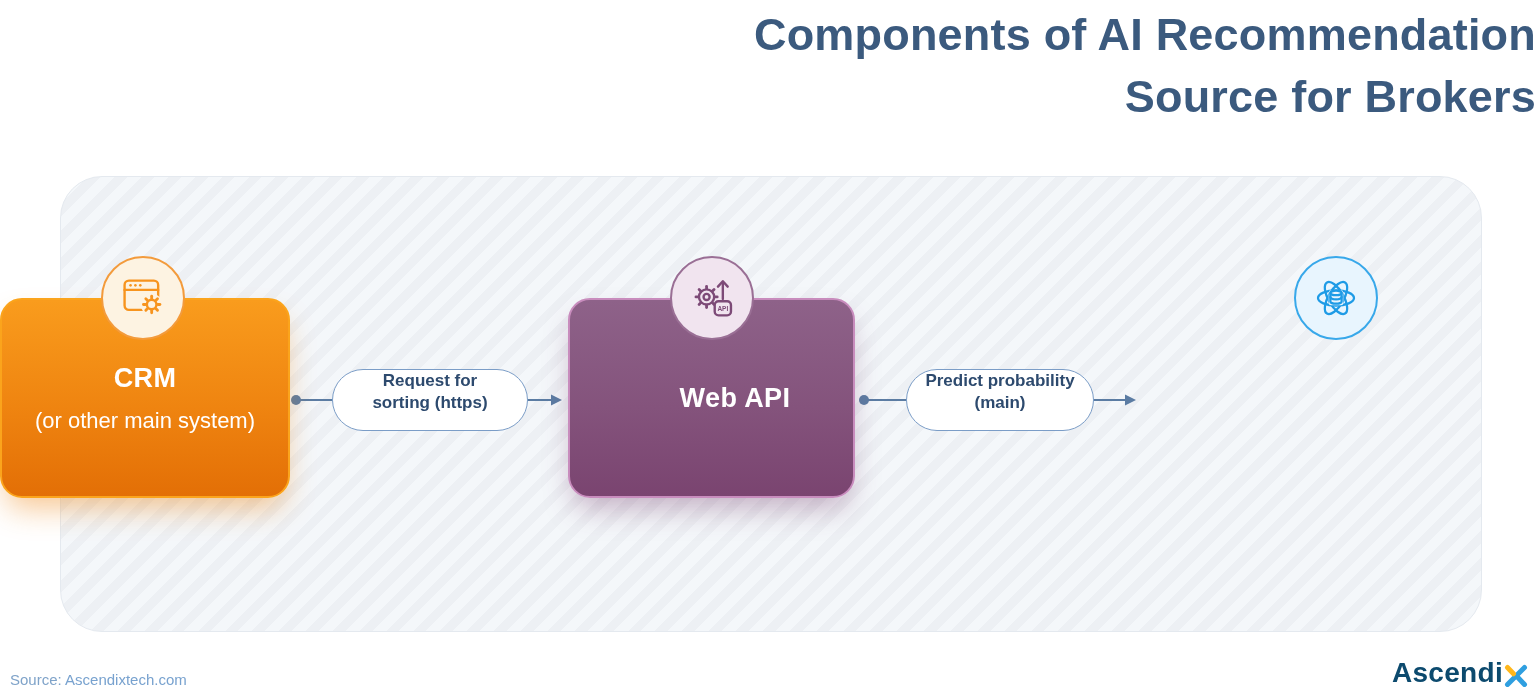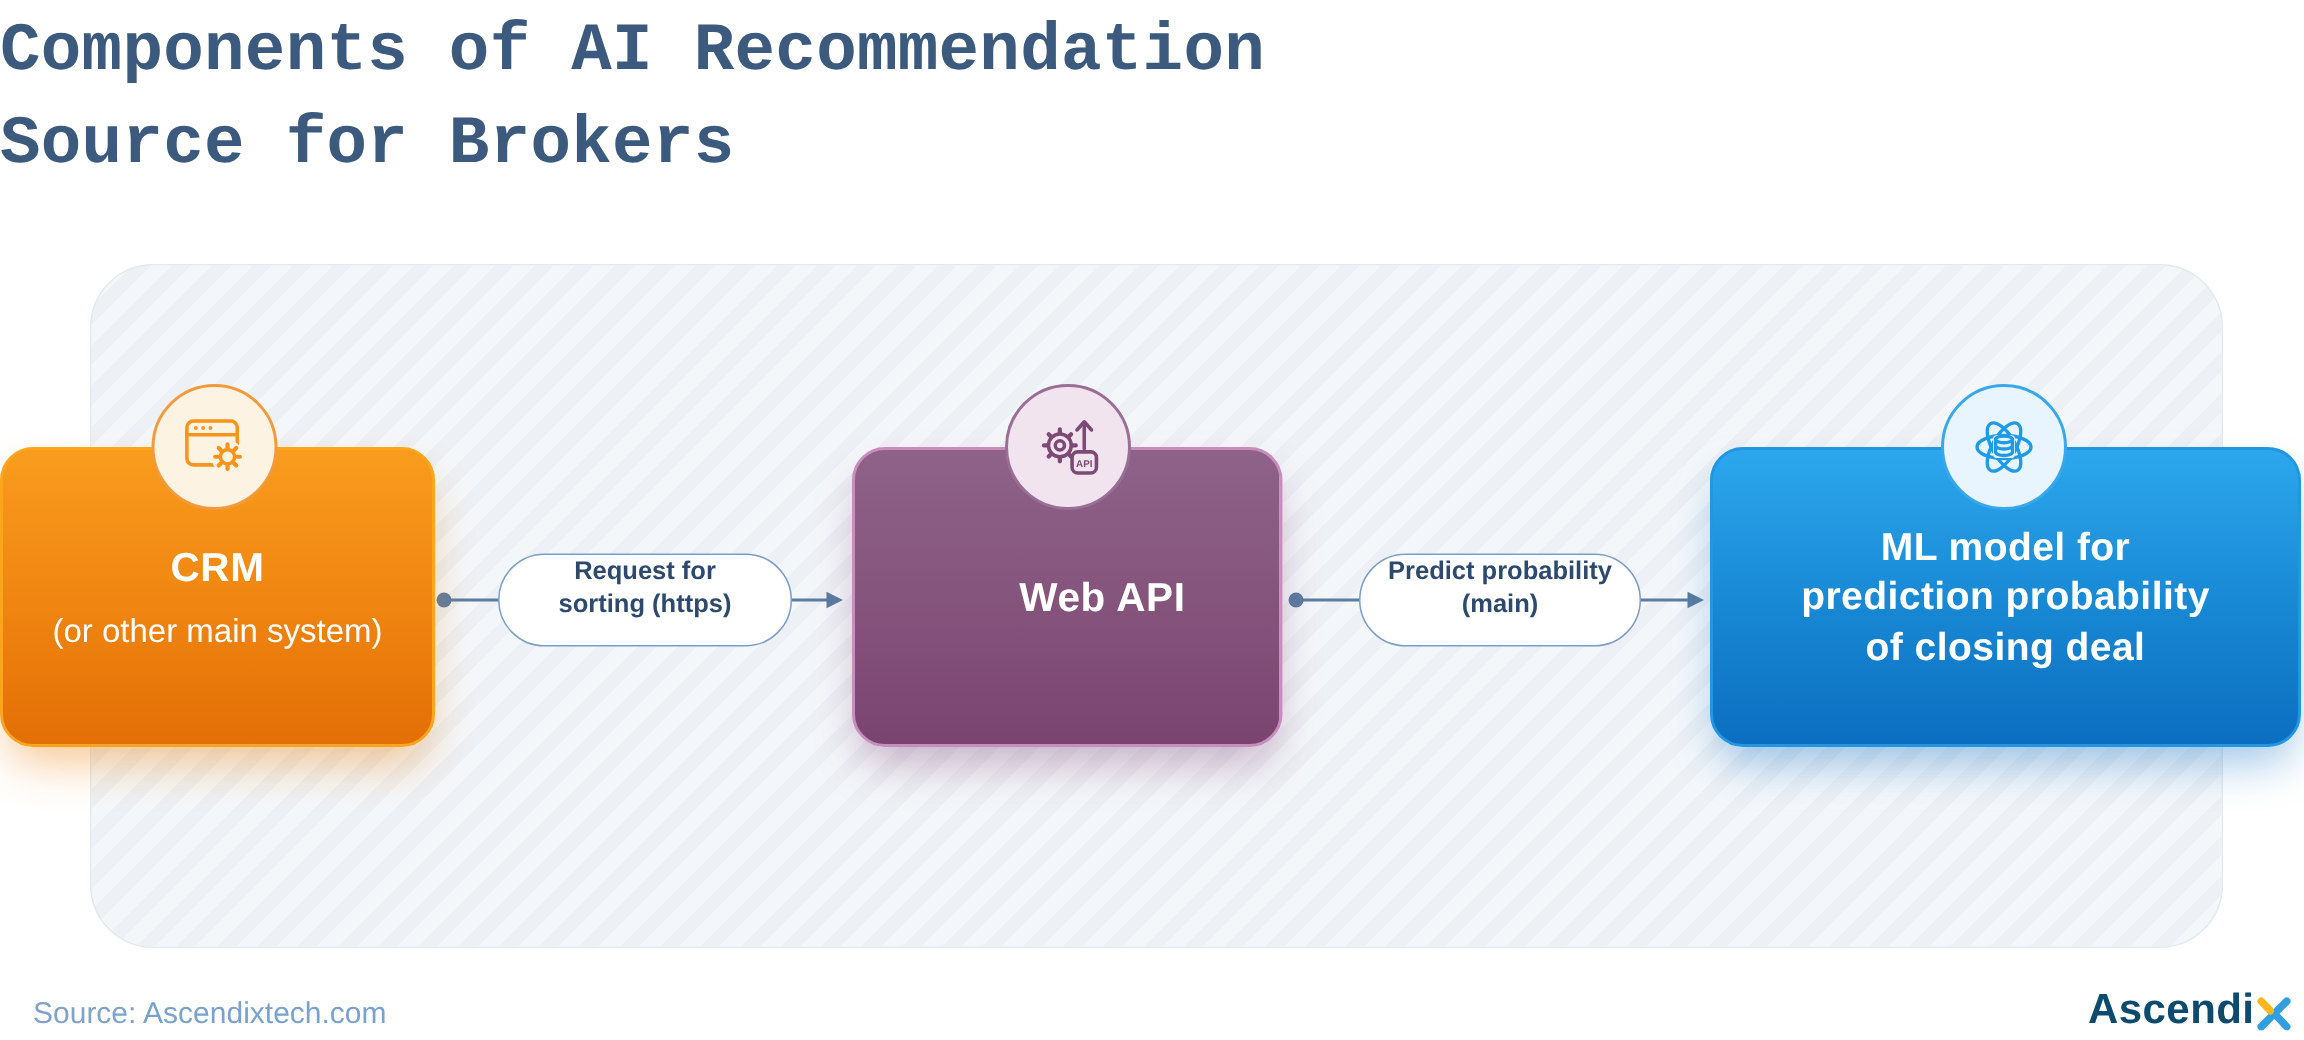--- a/index.html
+++ b/index.html
@@ -2,22 +2,22 @@
 <html><head>
 <meta charset="utf-8">
 <style>
   html,body{margin:0;padding:0;background:#ffffff;}
   .stage{
     position:relative;width:1536px;height:693px;background:#ffffff;overflow:hidden;
     font-family:"Liberation Sans",sans-serif;
   }
   
   .title{
-    position:absolute;top:4px;left:0;right:0;text-align:left;
-    font-family:Liberation Mono, monospace;font-weight:bold;font-size:45px;line-height:1.38;
+    position:absolute;top:4px;left:0;right:0;text-align:right;
+    font-family:Liberation Sans, sans-serif;font-weight:bold;font-size:45px;line-height:1.38;
     color:#3b5a7e;letter-spacing:0.2px;
   }
   
   .panel{
     position:absolute;left:60px;top:176px;width:1420px;height:454px;border-radius:42px;
     background:repeating-linear-gradient(135deg,#edf0f4 0px,#edf0f4 9px,#f4f7fa 9px,#f4f7fa 19px);
     border:1px solid #e4e9ef;
   }
   
   .node{
@@ -68,21 +68,21 @@
   .pill{
     position:absolute;top:369px;height:62px;border-radius:31px;background:#ffffff;
     border:1.5px solid #7b9dc7;box-sizing:border-box;
     display:flex;flex-direction:column;align-items:center;
     font-size:17px;font-weight:bold;color:#2d4a6e;line-height:1.3;
   }
   .pill1{left:332px;width:196px;}
   .pill2{left:906px;width:188px;}
   
   .source{
-    position:absolute;left:22px;bottom:5px;font-size:20px;color:#7fa3c9;
+    position:absolute;left:10px;bottom:5px;font-size:15px;color:#7fa3c9;
   }
   .source .src-val{color:#78a2cf;}
   .logo{
     position:absolute;right:8px;bottom:4px;display:flex;align-items:center;
     font-size:28px;font-weight:bold;color:#0c4a6e;letter-spacing:0.3px;
   }
   .logo svg{margin-left:1px;margin-top:3px;}
   svg{display:block;}
 </style>
 </head>
@@ -164,27 +164,20 @@
         <line x1="12.1" y1="29.9" x2="13.5" y2="28.5"></line>
         <line x1="24.5" y1="17.5" x2="25.9" y2="16.1"></line>
       </g>
       <line x1="34" y1="25" x2="34" y2="10"></line>
       <polyline points="29.5,13.5 34,8.5 38.5,13.5"></polyline>
       <rect x="26.5" y="27" width="15" height="13" rx="3.5" fill="#f1e4ef"></rect>
       <text x="34" y="36.3" text-anchor="middle" font-family="Liberation Sans, sans-serif" font-size="6" font-weight="bold" fill="#7d4a77" stroke="none">API</text>
     </svg>
   </div>
 
-  <div class="node node-ml">
-    <div class="node-lines">
-      <div>ML model for</div>
-      <div>prediction probability</div>
-      <div>of closing deal</div>
-    </div>
-  </div>
   <div class="circle circle-ml">
     <svg width="54" height="54" viewBox="0 0 48 48" fill="none" stroke="#1e9be6" stroke-width="2" stroke-linecap="round" stroke-linejoin="round">
       <ellipse cx="24" cy="24" rx="16" ry="6.8"></ellipse>
       <ellipse cx="24" cy="24" rx="16" ry="6.8" transform="rotate(60 24 24)"></ellipse>
       <ellipse cx="24" cy="24" rx="16" ry="6.8" transform="rotate(-60 24 24)"></ellipse>
       <rect x="17.5" y="17" width="13" height="13.5" rx="2" fill="#e8f5fe" stroke="none"></rect>
       <ellipse cx="24" cy="19.5" rx="5" ry="2"></ellipse>
       <path d="M19,19.5 V27 a5,2 0 0 0 10,0 V19.5"></path>
       <path d="M19,23.2 a5,2 0 0 0 10,0"></path>
     </svg>

